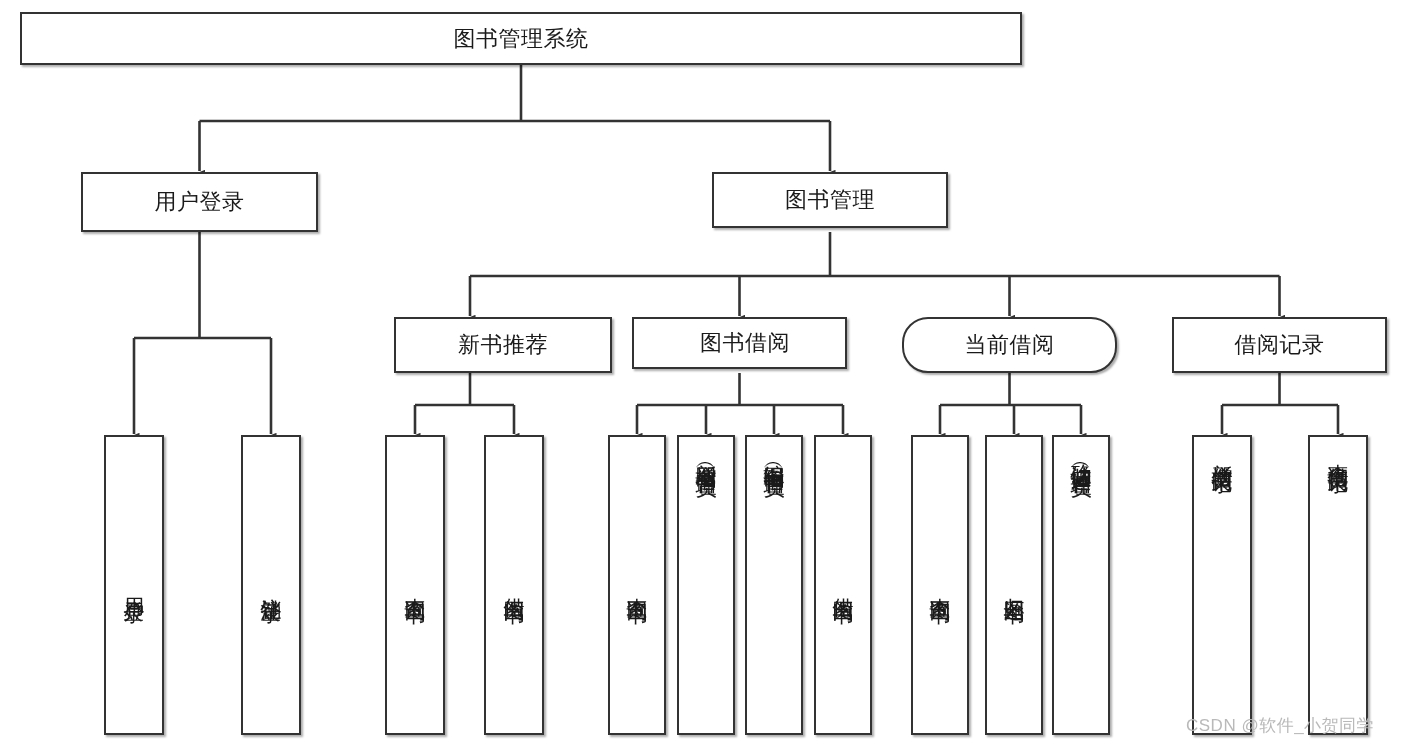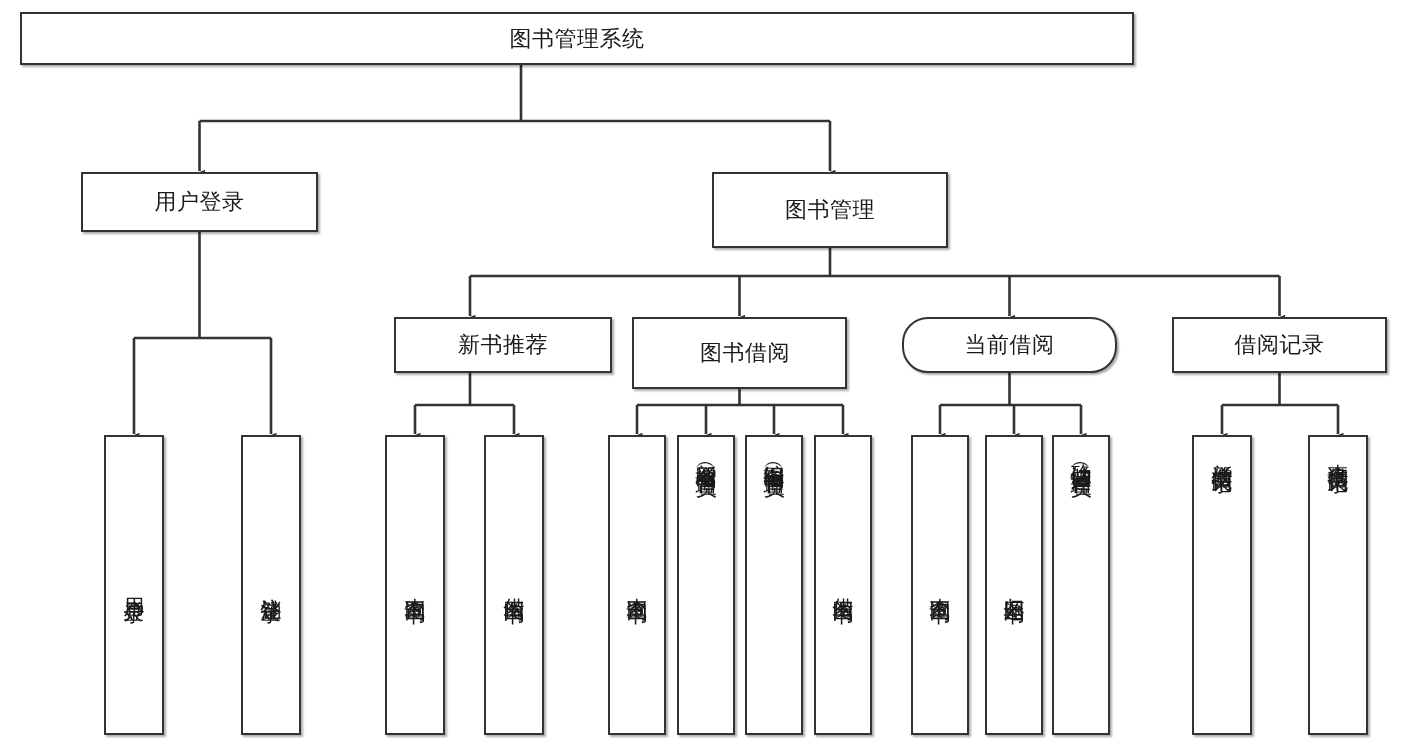--- a/index.html
+++ b/index.html
@@ -114,33 +114,33 @@
         <line x1="1014" y1="405" x2="1014" y2="434" marker-end="url(#arrowhead)"></line>
         <line x1="1081" y1="405" x2="1081" y2="434" marker-end="url(#arrowhead)"></line>
         <line x1="1279.5" y1="373" x2="1279.5" y2="405"></line>
         <line x1="1222" y1="405" x2="1338" y2="405"></line>
         <line x1="1222" y1="405" x2="1222" y2="434" marker-end="url(#arrowhead)"></line>
         <line x1="1338" y1="405" x2="1338" y2="434" marker-end="url(#arrowhead)"></line>
       </g>
   </svg>
 
   <div id="nodes-layer">
-      <div class="node horiz" style="left: 20px; top: 12px; width: 1114px; height: 53px;">
+      <div class="node horiz" style="left: 20px; top: 12px; width: 1002px; height: 53px;">
         <span class="label">图书管理系统</span>
       </div>
       <div class="node horiz" style="left: 81px; top: 172px; width: 237px; height: 60px;">
         <span class="label">用户登录</span>
       </div>
-      <div class="node horiz" style="left: 712px; top: 172px; width: 236px; height: 76px;">
+      <div class="node horiz" style="left: 712px; top: 172px; width: 236px; height: 56px;">
         <span class="label">图书管理</span>
       </div>
       <div class="node horiz" style="left: 361px; top: 317px; width: 218px; height: 56px; margin-left: 33px;">
         <span class="label">新书推荐</span>
       </div>
-      <div class="node horiz" style="left: 632px; top: 317px; width: 215px; height: 72px; padding-left: 11px;">
+      <div class="node horiz" style="left: 632px; top: 317px; width: 215px; height: 52px; padding-left: 11px;">
         <span class="label">图书借阅</span>
       </div>
       <div class="node horiz" style="left: 902px; top: 317px; width: 215px; height: 56px; border-radius: 26px;">
         <span class="label">当前借阅</span>
       </div>
       <div class="node horiz" style="left: 1172px; top: 317px; width: 215px; height: 56px;">
         <span class="label">借阅记录</span>
       </div>
       <div class="node vert centered" style="left: 104px; top: 435px; width: 60px; height: 300px;">
         <span class="label">用户登录</span>
@@ -176,13 +176,14 @@
         <span class="label">确认归还（管理员）</span>
       </div>
       <div class="node vert" style="left: 1192px; top: 435px; width: 60px; height: 300px;">
         <span class="label">新增借阅记录</span>
       </div>
       <div class="node vert" style="left: 1308px; top: 435px; width: 60px; height: 300px;">
         <span class="label">查询借阅记录</span>
       </div>
     </div>
 
+  <div id="watermark">CSDN @软件_小贺同学</div>
 </div>
 
 </body></html>

